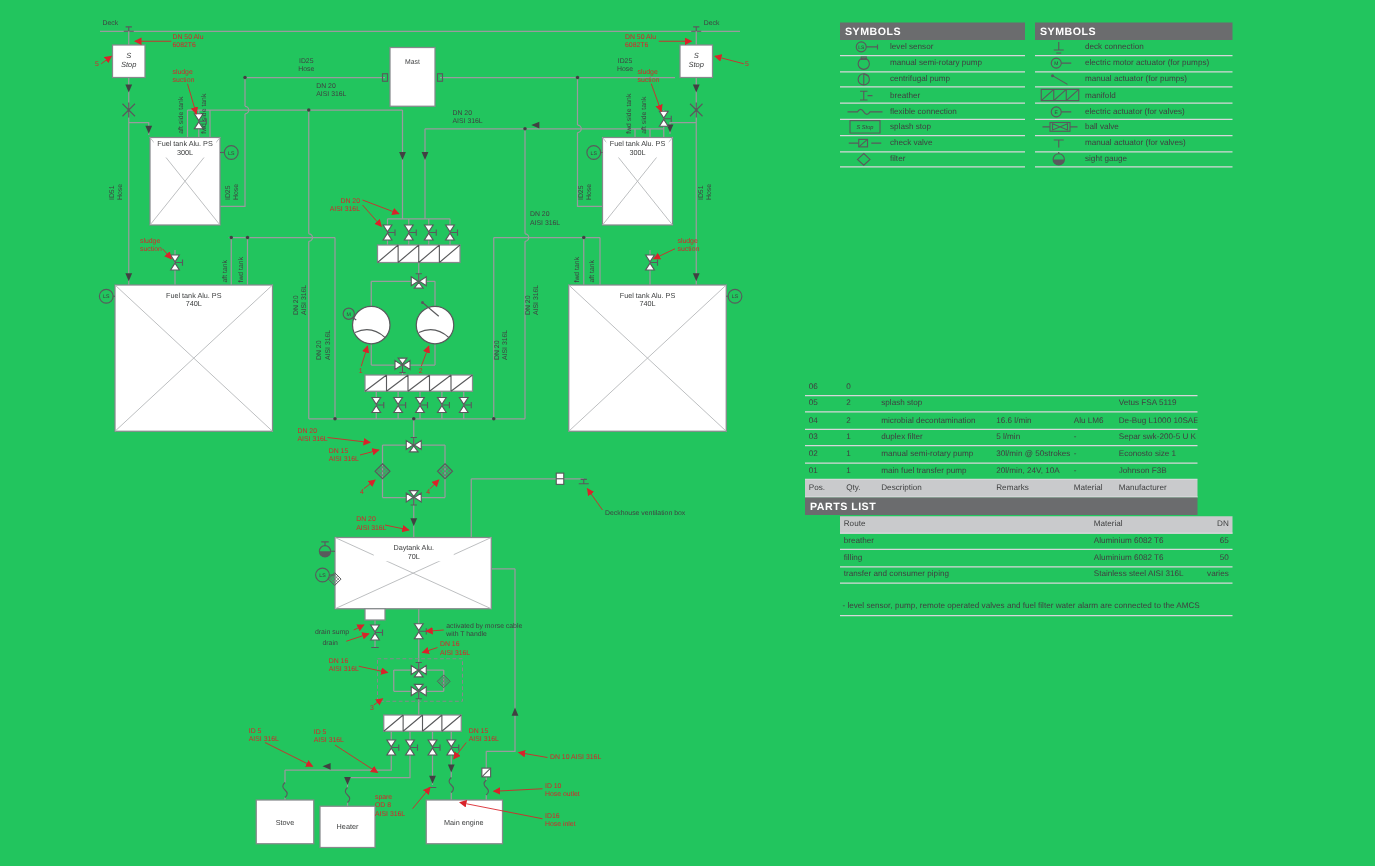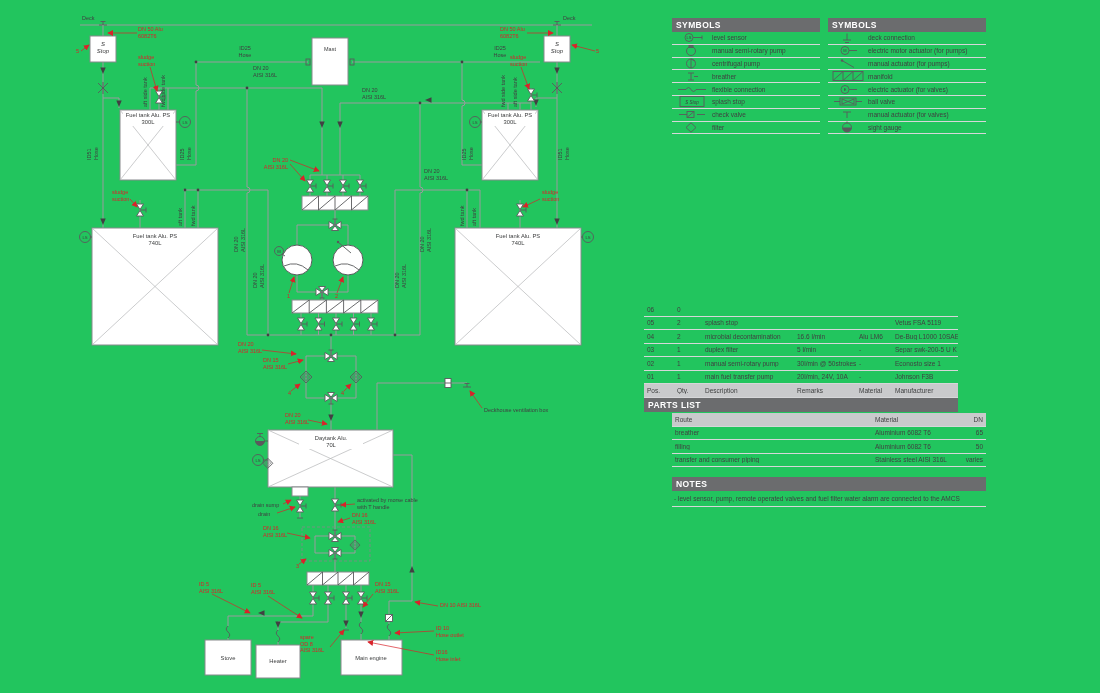--- a/index.html
+++ b/index.html
@@ -643,17 +643,16 @@
       </div>
   <div class="grid3 trow">
         <span>transfer and consumer piping</span>
         <span>Stainless steel AISI 316L</span>
         <span class="dnr">varies</span>
       </div>
 </div>
 
 
 <div class="panel" style="left:672px;top:477px;width:314px;">
-  <div class="bar">NOTES</div>
   <div class="note">- level sensor, pump, remote operated valves  and fuel filter water alarm are connected to the AMCS</div>
 </div>
 
 </div>
 
 </body></html>

